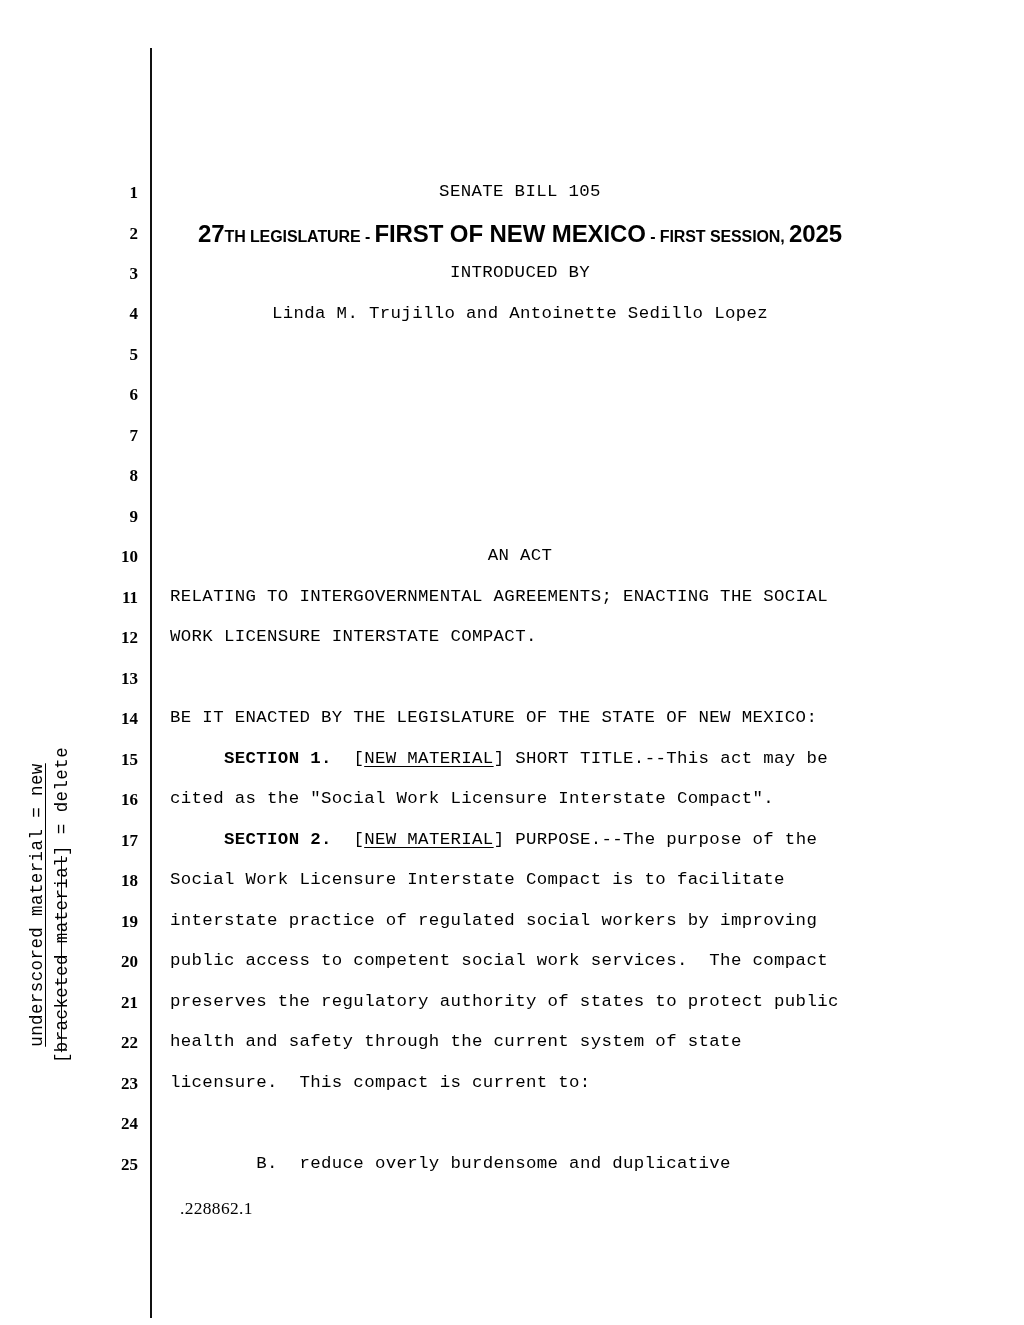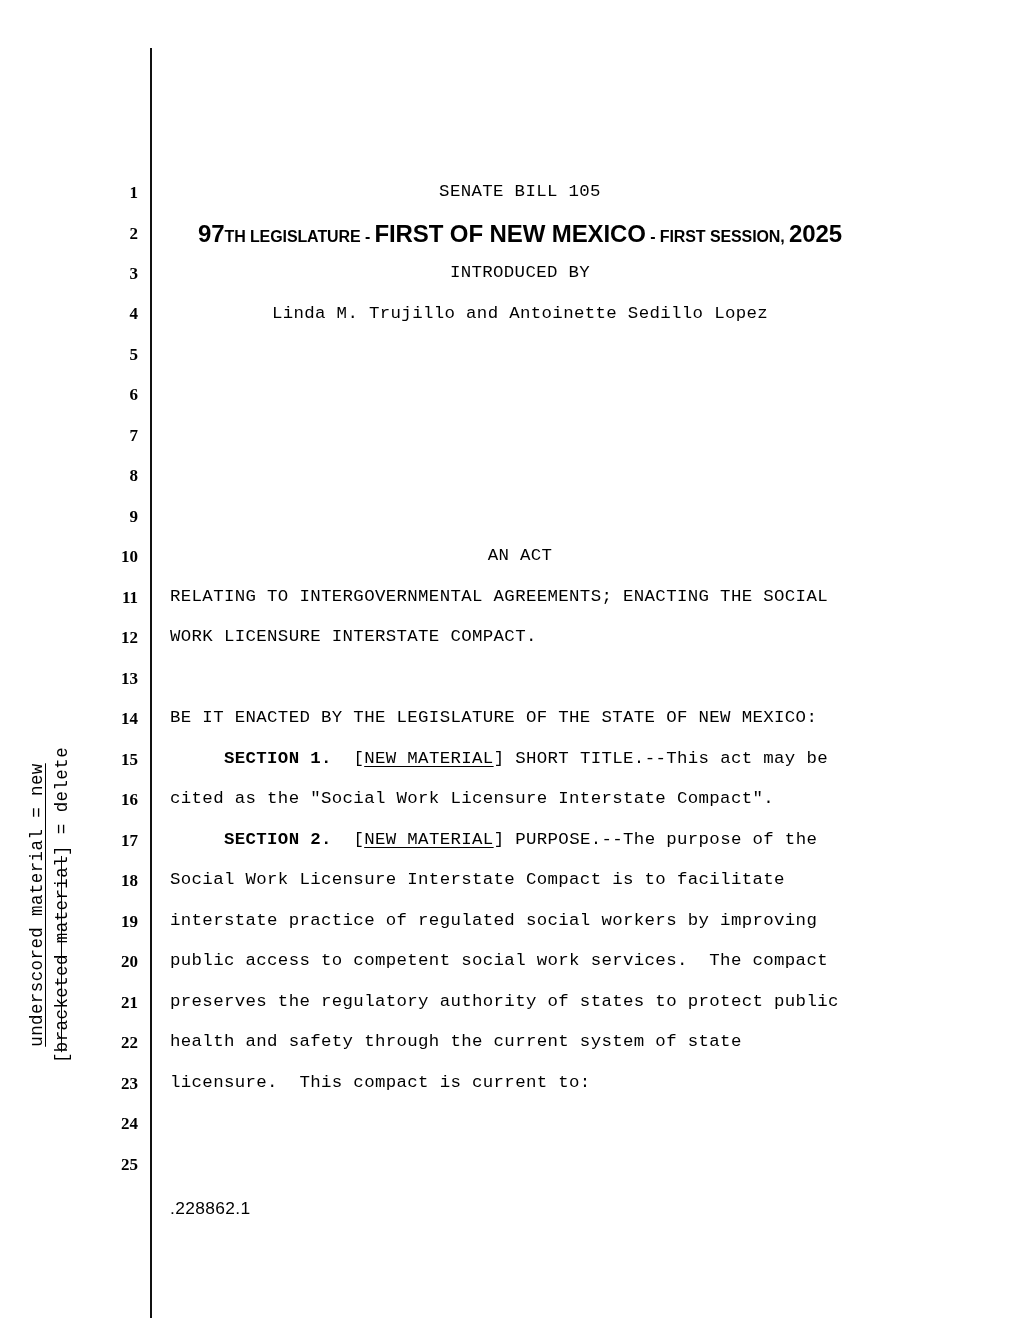--- a/index.html
+++ b/index.html
@@ -138,22 +138,22 @@
   .hdr-lg {
     font-size: 24px;
   }
 
   .hdr-sm {
     font-size: 16px;
   }
 
   .footer {
     position: absolute;
-    left: 0px;
-    font-family: Liberation Sans, sans-serif;
+    left: 10px;
+    font-family: Liberation Serif, serif;
     font-size: 17.4px;
     letter-spacing: 0.35px;
     white-space: pre;
   }
 </style>
 </head>
 <body>
 
 <div class="page">
 
@@ -191,21 +191,21 @@
     <div class="lnum" style="top:1115px">24</div>
     <div class="lnum" style="top:1156px">25</div>
   </div>
 
   <div class="vrule"></div>
 
   <div class="column">
 
     <div class="tline center" style="top:182px">SENATE BILL 105</div>
 
-    <div class="hdr2" style="top:220px"><span class="hdr-lg">97</span><span class="hdr-sm">TH LEGISLATURE</span><span class="hdr-sm"> - </span><span class="hdr-lg">FIRST OF NEW MEXICO</span><span class="hdr-sm"> - </span><span class="hdr-sm">FIRST SESSION</span><span class="hdr-sm">, </span><span class="hdr-lg">2025</span></div>
+    <div class="hdr2" style="top:220px"><span class="hdr-lg">27</span><span class="hdr-sm">TH LEGISLATURE</span><span class="hdr-sm"> - </span><span class="hdr-lg">FIRST OF NEW MEXICO</span><span class="hdr-sm"> - </span><span class="hdr-sm">FIRST SESSION</span><span class="hdr-sm">, </span><span class="hdr-lg">2025</span></div>
 
     <div class="tline center" style="top:263px">INTRODUCED BY</div>
 
     <div class="tline center" style="top:304px">Linda M. Trujillo and Antoinette Sedillo Lopez</div>
 
     <div class="tline center" style="top:546px">AN ACT</div>
 
     <div class="tline" style="top:587px">RELATING TO INTERGOVERNMENTAL AGREEMENTS; ENACTING THE SOCIAL</div>
     <div class="tline" style="top:708px">BE IT ENACTED BY THE LEGISLATURE OF THE STATE OF NEW MEXICO:</div>
 
@@ -217,17 +217,18 @@
 
     <div class="tline" style="top:830px"><span>     </span><span class="bold">SECTION 2.</span><span>  </span><span>[</span><span class="uline">NEW MATERIAL</span><span>] PURPOSE.--The purpose of the</span></div>
 
     <div class="tline" style="top:870px">Social Work Licensure Interstate Compact is to facilitate</div>
     <div class="tline" style="top:911px">interstate practice of regulated social workers by improving</div>
     <div class="tline" style="top:951px">public access to competent social work services.  The compact</div>
     <div class="tline" style="top:992px">preserves the regulatory authority of states to protect public</div>
     <div class="tline" style="top:1032px">health and safety through the current system of state</div>
     <div class="tline" style="top:1073px">licensure.  This compact is current to:</div>
 
+    <div class="tline" style="top:1154px"><span>        </span><span>B.  reduce overly burdensome and duplicative</span></div>
 
     <div class="footer" style="top:1198px">.228862.1</div>
 
   </div>
 </div>
 
 </body></html>

